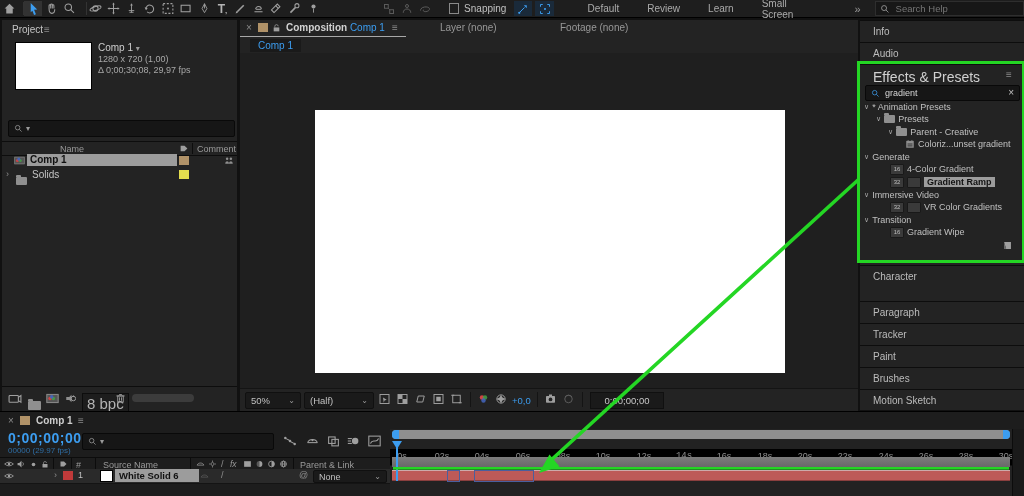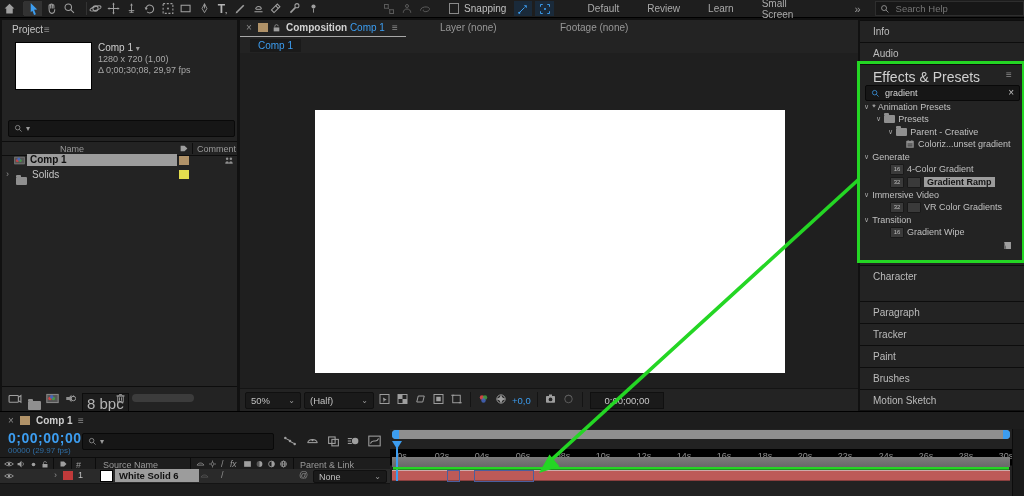--- a/index.html
+++ b/index.html
@@ -716,21 +716,21 @@
       <div class="abs" style="left:613px;top:1px;width:7px;height:9px;background:#3c9df0;border-radius:0 4px 4px 0;"></div>
 
       <div class="abs" style="left:0;top:20px;width:622px;height:16px;background:#000000;border-bottom:1px solid #111;">
         <span class="abs mini" style="left:12px;top:2px;transform:translateX(-50%);">0s</span>
         <span class="abs mini" style="left:52px;top:2px;transform:translateX(-50%);">02s</span>
         <span class="abs mini" style="left:92px;top:2px;transform:translateX(-50%);">04s</span>
         <span class="abs mini" style="left:133px;top:2px;transform:translateX(-50%);">06s</span>
         <span class="abs mini" style="left:173px;top:2px;transform:translateX(-50%);">08s</span>
         <span class="abs mini" style="left:213px;top:2px;transform:translateX(-50%);">10s</span>
         <span class="abs mini" style="left:254px;top:2px;transform:translateX(-50%);">12s</span>
-        <span class="abs mini" style="left:294px;top:2px;transform:translateX(-50%);">14s</span>
+        <span class="abs mini" style="left:294px;top:2px;transform:translateX(-50%);font-family:Liberation Mono, monospace;">14s</span>
         <span class="abs mini" style="left:334px;top:2px;transform:translateX(-50%);">16s</span>
         <span class="abs mini" style="left:375px;top:2px;transform:translateX(-50%);">18s</span>
         <span class="abs mini" style="left:415px;top:2px;transform:translateX(-50%);">20s</span>
         <span class="abs mini" style="left:455px;top:2px;transform:translateX(-50%);">22s</span>
         <span class="abs mini" style="left:496px;top:2px;transform:translateX(-50%);">24s</span>
         <span class="abs mini" style="left:536px;top:2px;transform:translateX(-50%);">26s</span>
         <span class="abs mini" style="left:576px;top:2px;transform:translateX(-50%);">28s</span>
         <span class="abs mini" style="left:616px;top:2px;transform:translateX(-50%);">30s</span>
         <div class="abs" style="left:12px;top:12px;width:610px;height:3px;background:repeating-linear-gradient(90deg,#777 0 1px,transparent 1px 40.3px);"></div>
       </div>

